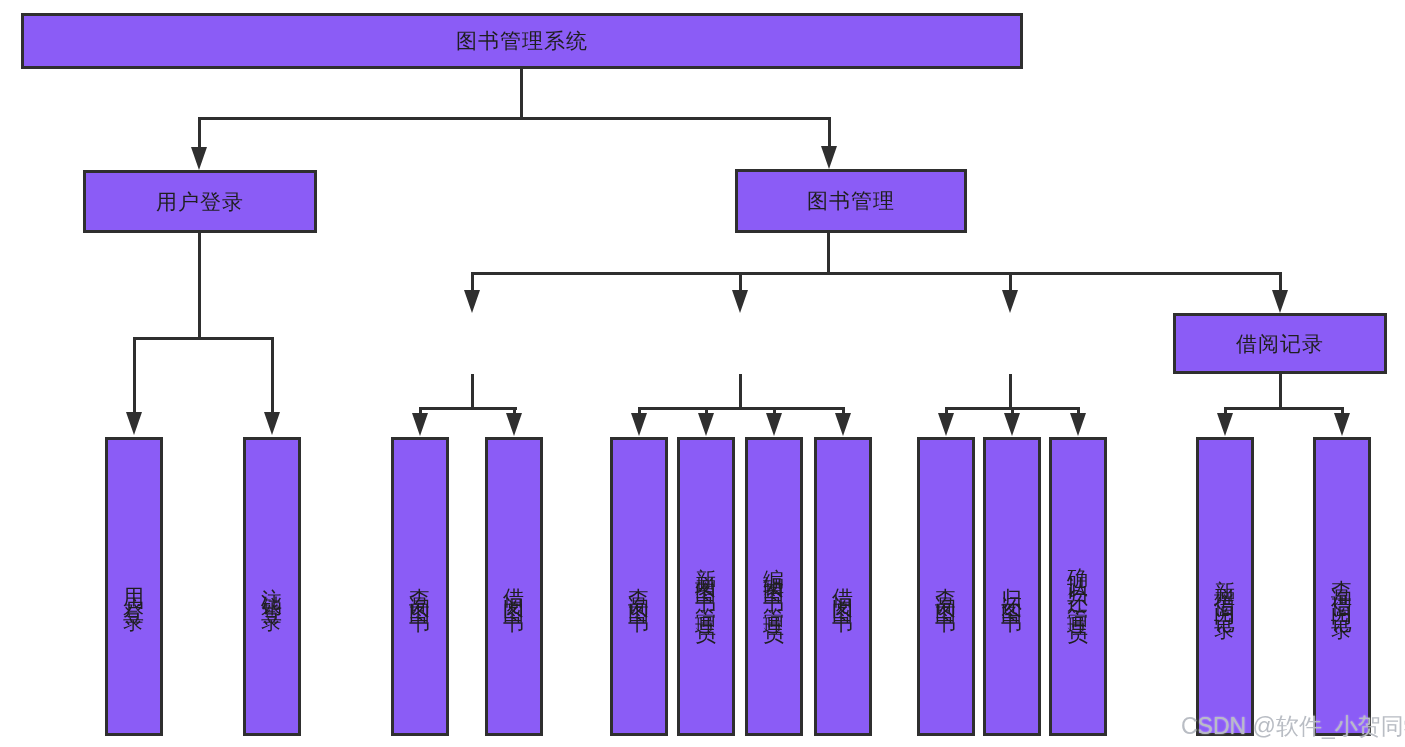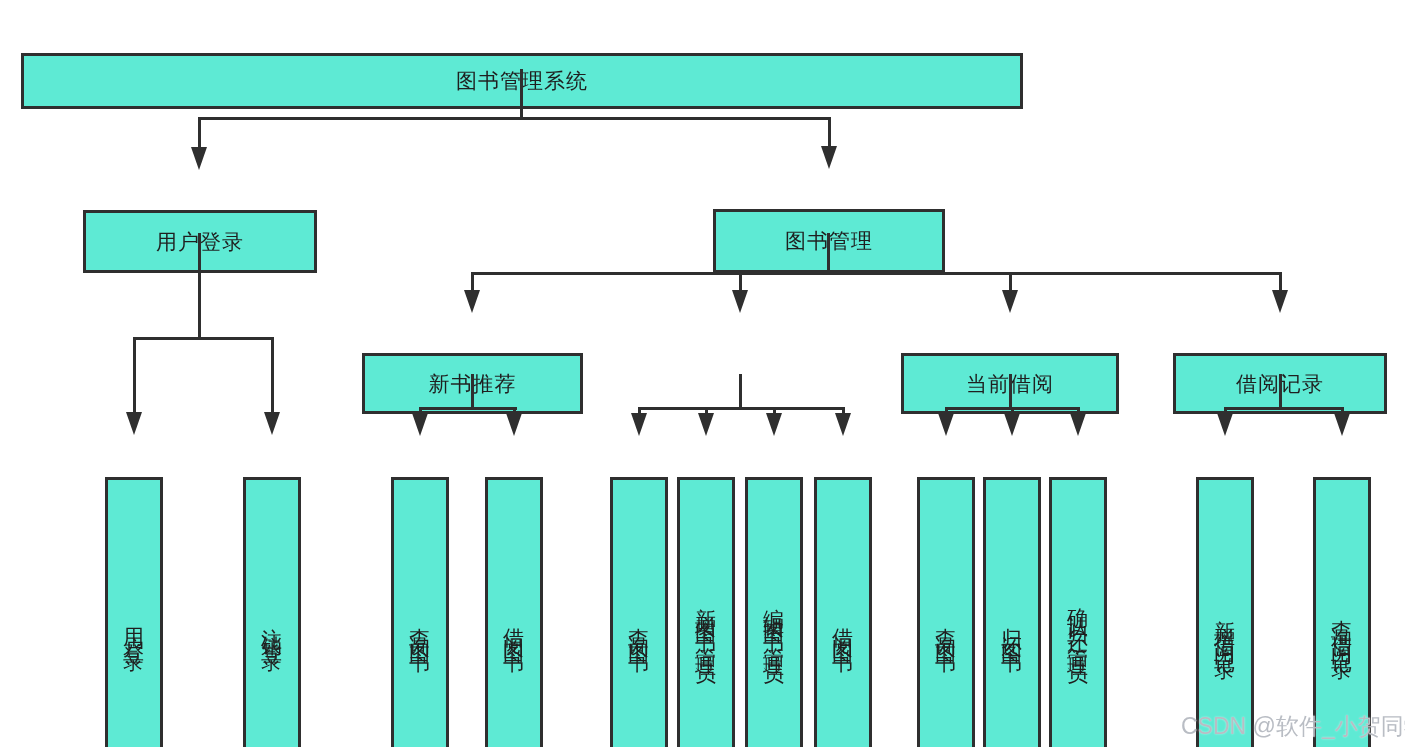--- a/index.html
+++ b/index.html
@@ -14,29 +14,28 @@
     width:1405px;height:747px;
     background:var(--bg);
     overflow:hidden;
     font-family:"Liberation Sans","DejaVu Sans",sans-serif;
     color:var(--ink);
   }
   .box{
     position:absolute;
     box-sizing:border-box;
     border:3px solid var(--line);
-    background:#5eead4;
+    background:#8b5cf6;
     display:flex;
     align-items:center;
     justify-content:center;
     font-size:21px;
     letter-spacing:1px;
     color:var(--ink);
     text-align:center;
-    margin-top:40px;
   }
   .vbox{
     writing-mode:vertical-rl;
     text-orientation:mixed;
     font-size:21px;
     letter-spacing:8px;
     line-height:1;
   }
   .vline{position:absolute;width:3px;background:var(--line);}
   .hline{position:absolute;height:3px;background:var(--line);}
@@ -69,21 +68,21 @@
   <div class="vline" style="left:520px;top:69px;height:48px"></div>
   <div class="hline" style="left:198px;top:117px;width:633px"></div>
   <div class="vline" style="left:198px;top:117px;height:33px"></div>
   <div class="arrow" style="left:191px;top:147px"></div>
   <div class="vline" style="left:828px;top:117px;height:33px"></div>
   <div class="arrow" style="left:821px;top:146px"></div>
 
   <div class="box" style="left:83px;top:170px;width:234px;height:63px">
     <span>用户登录</span>
   </div>
-  <div class="box" style="left:713px;top:169px;width:232px;height:64px">
+  <div class="box" style="left:735px;top:169px;width:232px;height:64px">
     <span>图书管理</span>
   </div>
 
   <div class="vline" style="left:198px;top:233px;height:104px"></div>
   <div class="hline" style="left:133px;top:337px;width:141px"></div>
   <div class="vline" style="left:133px;top:337px;height:77px"></div>
   <div class="arrow" style="left:126px;top:412px"></div>
   <div class="vline" style="left:271px;top:337px;height:77px"></div>
   <div class="arrow" style="left:264px;top:412px"></div>
 
@@ -91,26 +90,20 @@
   <div class="hline" style="left:471px;top:272px;width:810px"></div>
   <div class="vline" style="left:471px;top:272px;height:20px"></div>
   <div class="arrow" style="left:464px;top:290px"></div>
   <div class="vline" style="left:739px;top:272px;height:20px"></div>
   <div class="arrow" style="left:732px;top:290px"></div>
   <div class="vline" style="left:1009px;top:272px;height:20px"></div>
   <div class="arrow" style="left:1002px;top:290px"></div>
   <div class="vline" style="left:1279px;top:272px;height:20px"></div>
   <div class="arrow" style="left:1272px;top:290px"></div>
 
-  <div class="box" style="left:362px;top:313px;width:221px;height:61px">
-    <span>新书推荐</span>
-  </div>
-  <div class="box" style="left:901px;top:313px;width:218px;height:61px">
-    <span>当前借阅</span>
-  </div>
   <div class="box" style="left:1173px;top:313px;width:214px;height:61px">
     <span>借阅记录</span>
   </div>
 
   <div class="vline" style="left:471px;top:374px;height:33px"></div>
   <div class="hline" style="left:419px;top:407px;width:98px"></div>
   <div class="vline" style="left:419px;top:407px;height:10px"></div>
   <div class="arrow" style="left:412px;top:413px"></div>
   <div class="vline" style="left:513px;top:407px;height:10px"></div>
   <div class="arrow" style="left:506px;top:413px"></div>

